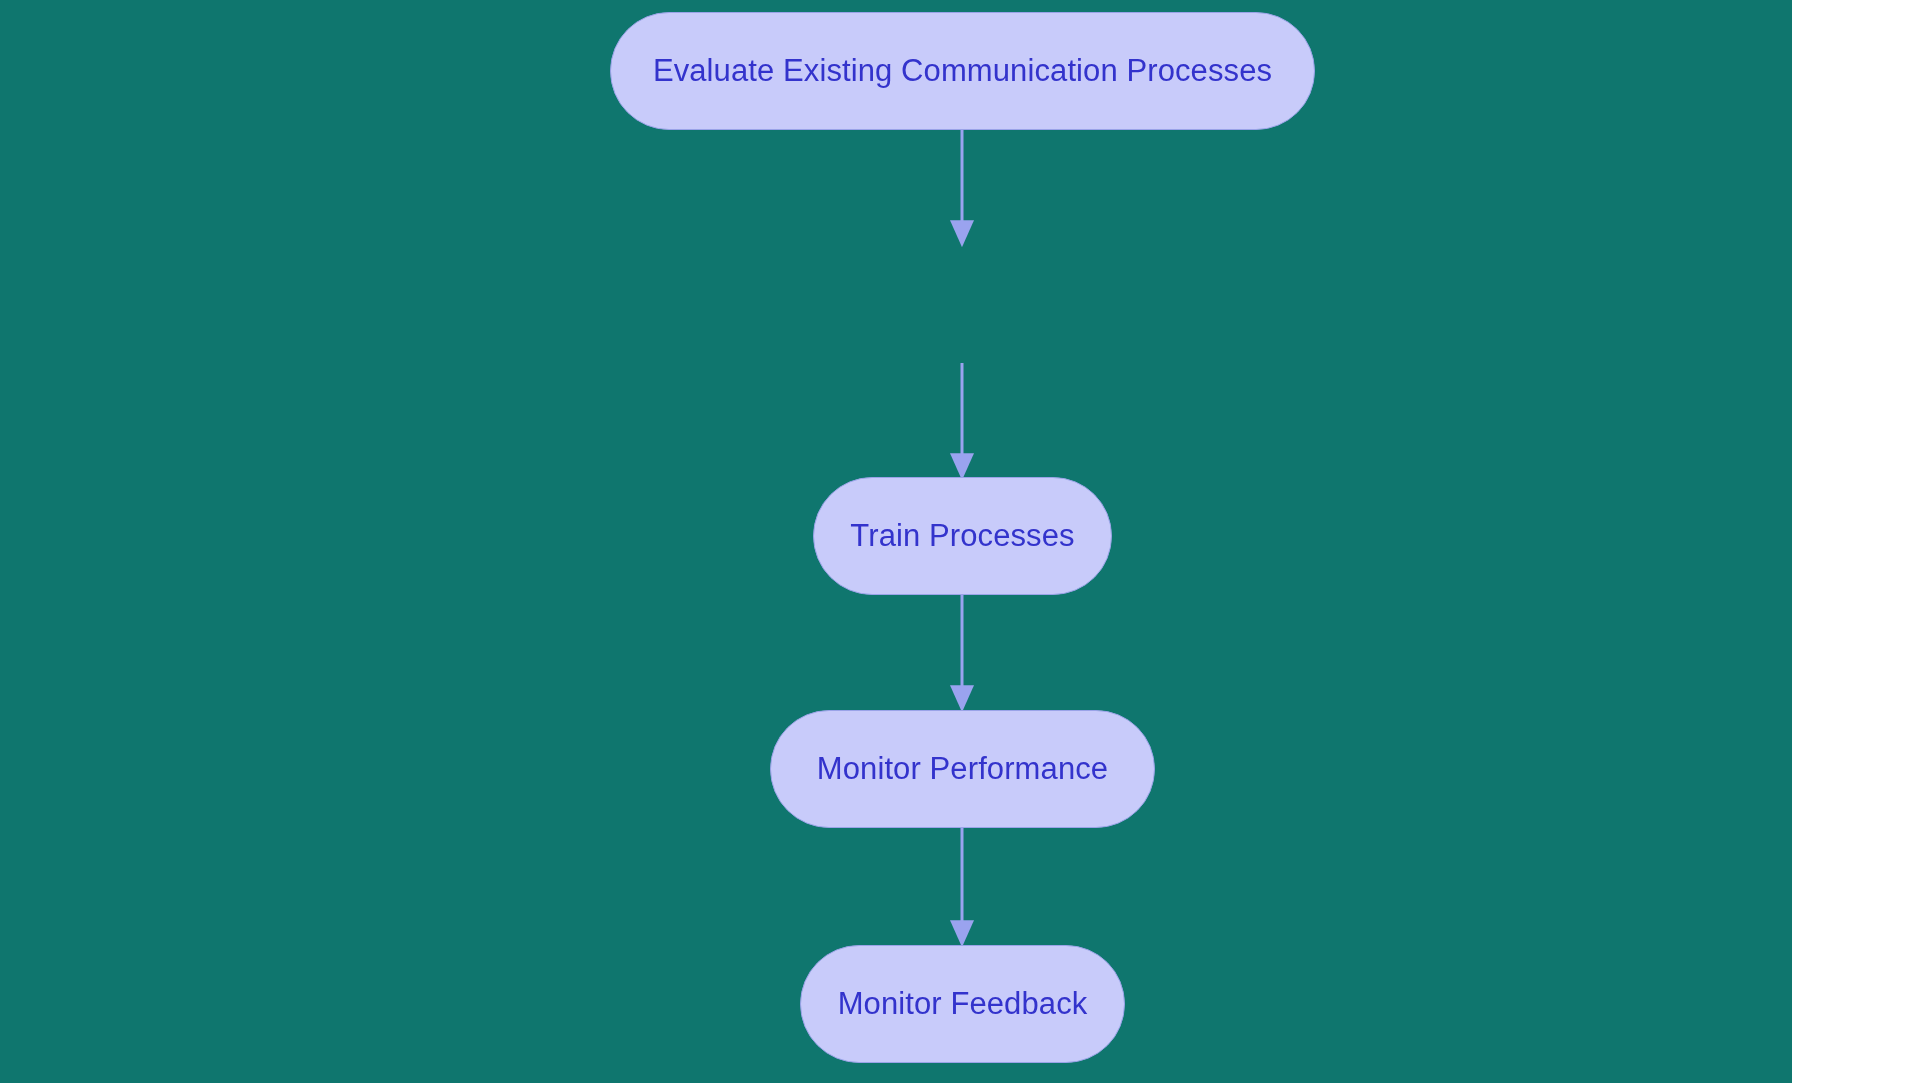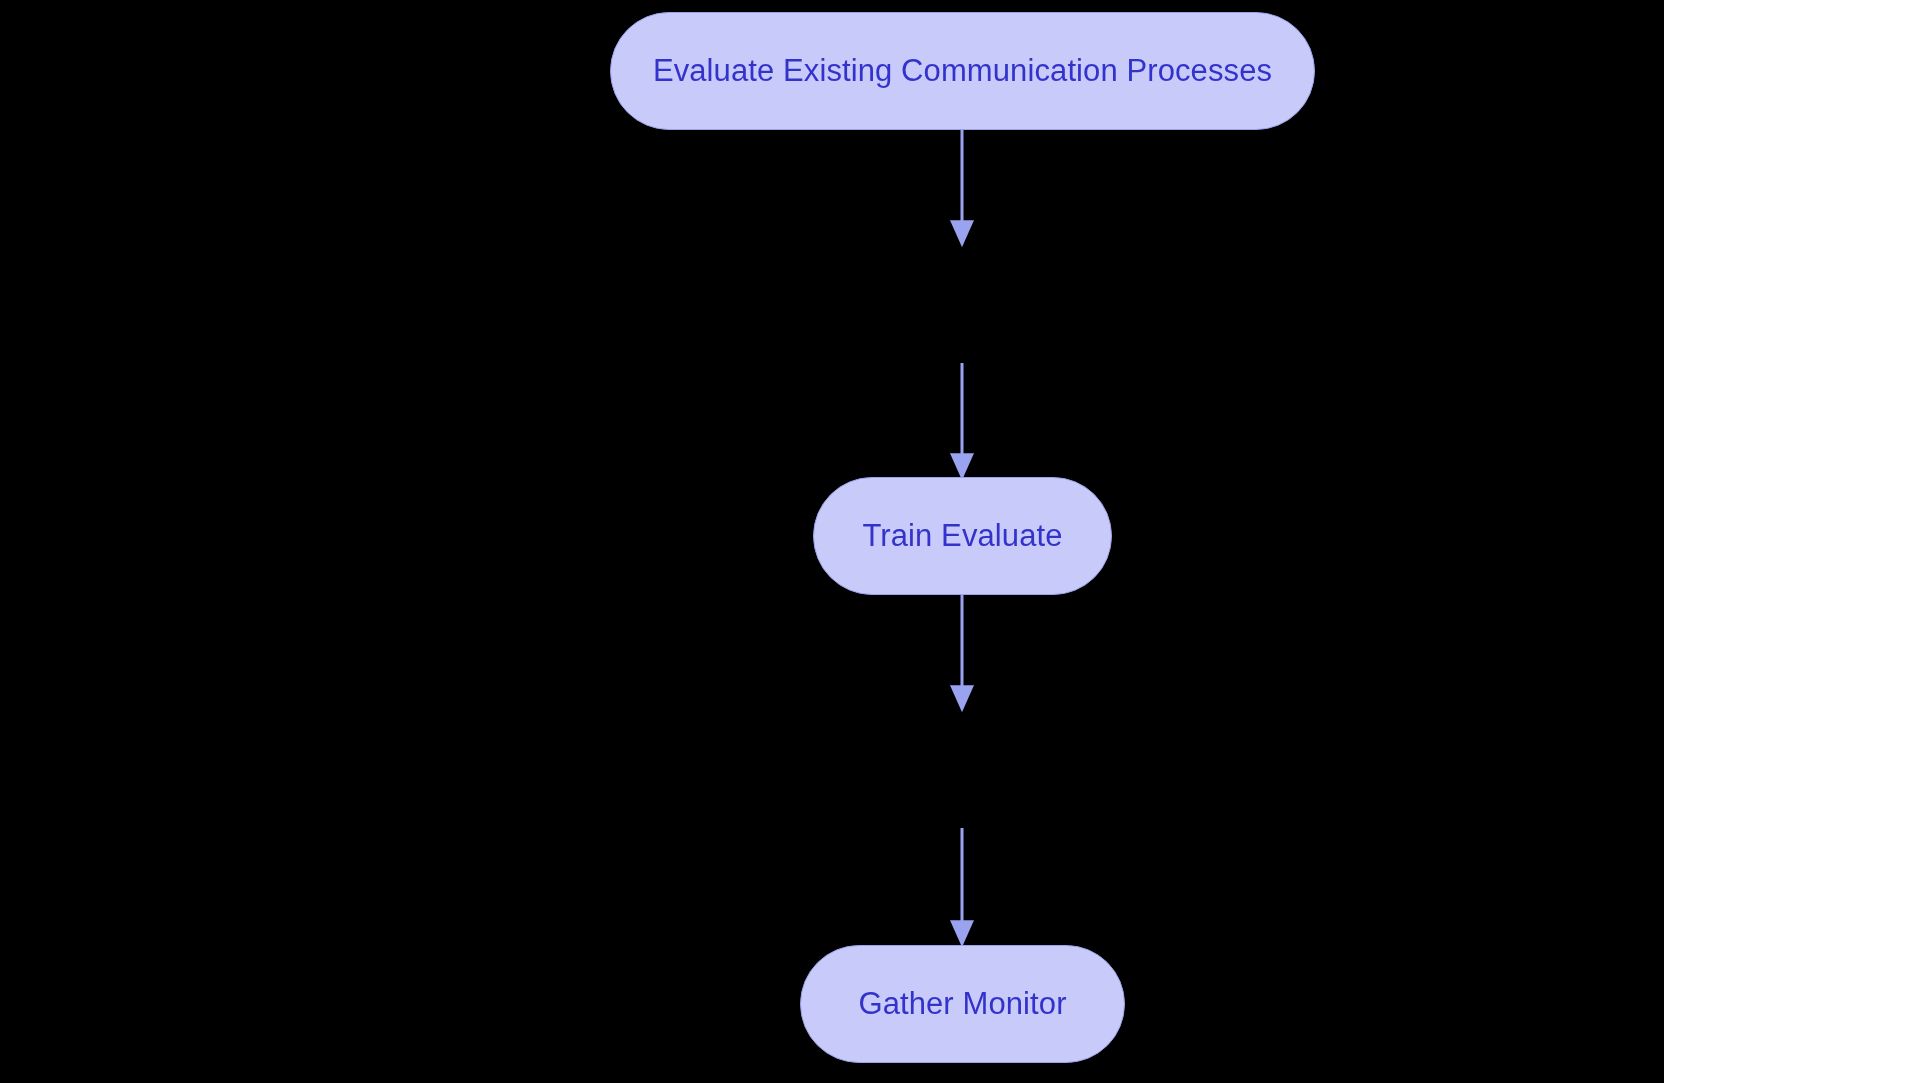--- a/index.html
+++ b/index.html
@@ -8,23 +8,23 @@
   html, body {
     width: 1920px;
     height: 1083px;
     background: #ffffff;
     font-family: "Liberation Sans", "DejaVu Sans", sans-serif;
     overflow: hidden;
   }
 
   #flow-canvas {
     position: relative;
-    width: 1664px;
+    width: 1792px;
     height: 1083px;
-    background: #000000;
+    background: #0f766e;
   }
 
   #flow-svg {
     position: absolute;
     top: 0;
     left: 0;
     width: 1920px;
     height: 1083px;
   }
 
@@ -71,21 +71,24 @@
       <line x1="962" y1="828" x2="962" y2="922" stroke="#9aa3ef" stroke-width="3" marker-end="url(#arrowhead)"></line>
     </g>
   </svg>
 
   <div class="flow-node" style="left:610px; top:12px; width:705px; height:118px;">
     <span>Evaluate Existing Communication Processes</span>
   </div>
 
 
   <div class="flow-node" style="left:813px; top:477px; width:299px; height:118px;">
-    <span>Train Evaluate</span>
+    <span>Train Processes</span>
   </div>
 
+  <div class="flow-node" style="left:770px; top:710px; width:385px; height:118px;">
+    <span>Monitor Performance</span>
+  </div>
 
   <div class="flow-node" style="left:800px; top:945px; width:325px; height:118px;">
-    <span>Gather Monitor</span>
+    <span>Monitor Feedback</span>
   </div>
 
 </div>
 
 </body></html>

